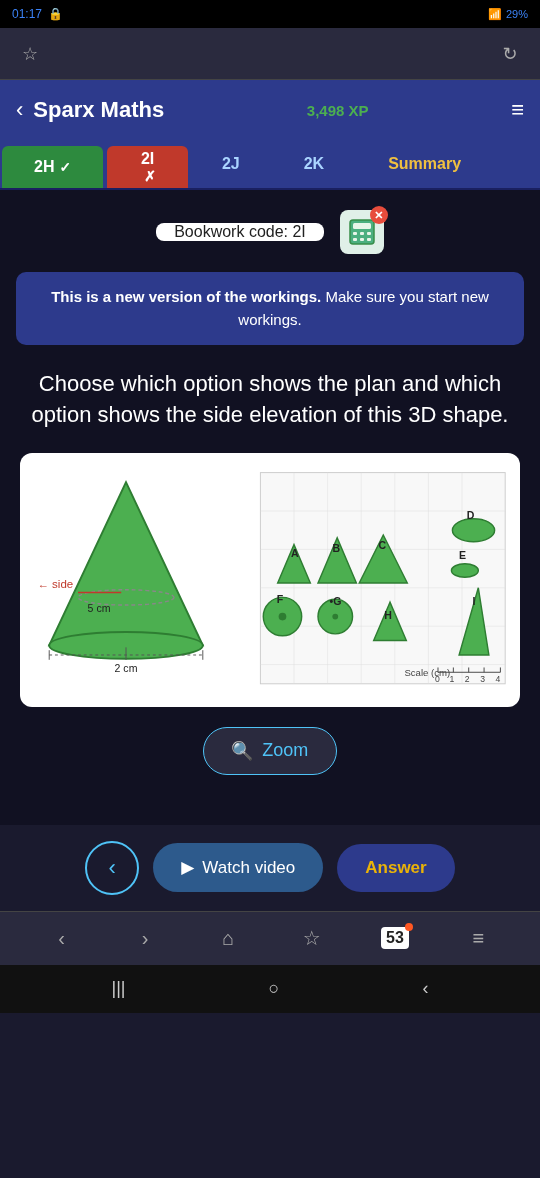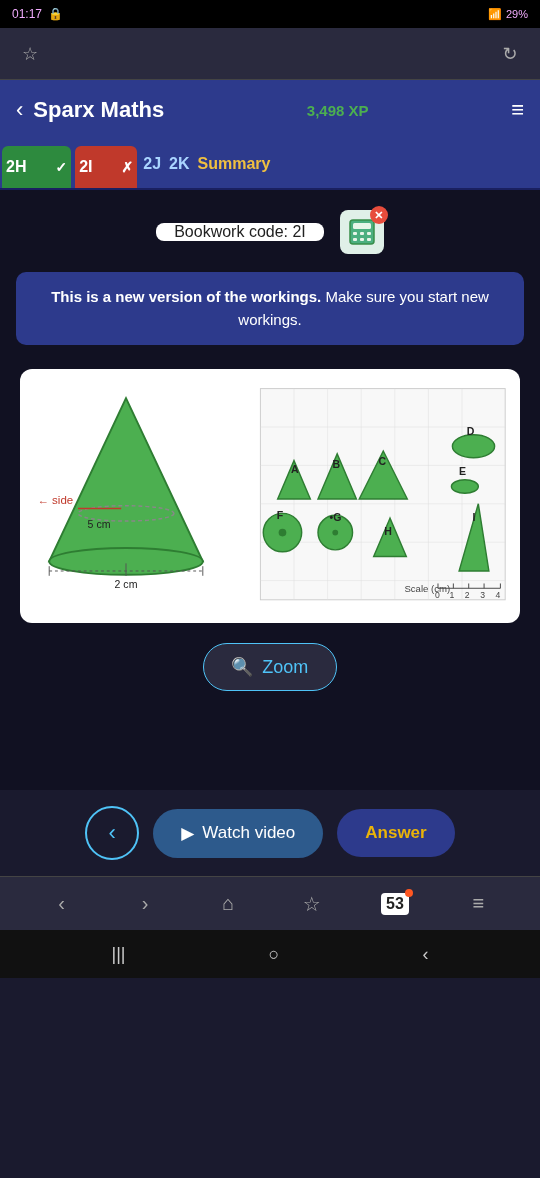--- a/index.html
+++ b/index.html
@@ -15,21 +15,21 @@
 
     
     .status-bar {
       background: #000;
       height: 28px;
       display: flex;
       align-items: center;
       justify-content: space-between;
       padding: 0 12px;
       font-size: 12px;
-      color: #f0abfc;
+      color: #3b82f6;
     }
     .status-left { display: flex; align-items: center; gap: 6px; }
     .status-right { display: flex; align-items: center; gap: 4px; font-size: 11px; }
 
     
     .browser-bar {
       background: #2a2a3e;
       height: 52px;
       display: flex;
       align-items: center;
@@ -93,38 +93,38 @@
       background: #2d3a8c;
       display: flex;
       align-items: stretch;
       border-bottom: 2px solid #1a2060;
       height: 50px;
     }
     .tab {
       display: flex;
       align-items: center;
       justify-content: center;
-      padding: 0 4px;
+      padding: 0 32px;
       font-size: 16px;
       font-weight: bold;
       cursor: pointer;
       position: relative;
       color: #fff;
       white-space: nowrap;
-      gap: 24px;
     }
     .tab.active-green {
       background: #2d8a3e;
       border-radius: 6px 6px 0 0;
       margin: 6px 2px 0;
     }
     .tab.active-red {
       background: #c0392b;
       border-radius: 6px 6px 0 0;
       margin: 6px 2px 0;
+      flex-direction: column;
     }
     .tab.inactive {
       color: #aad4ff;
     }
     .tab.summary {
       color: #f0c040;
       font-weight: bold;
       text-align: right;
     }
     .tab-icon {
@@ -400,20 +400,21 @@
       </svg>
       <div class="x-badge">✕</div>
     </div>
   </div>
 
   <div class="warning-box">
     <strong>This is a new version of the workings.</strong>
     <span> Make sure you start new workings.</span>
   </div>
 
+  <div class="question-text">Choose which option shows the plan and which option shows the side elevation of this 3D shape.</div>
 
   <div class="image-container">
     <svg class="shapes-svg" viewBox="0 0 500 240" xmlns="http://www.w3.org/2000/svg">
 
       <rect width="500" height="240" fill="white"></rect>
 
       <polygon points="100,20 20,190 180,190" fill="#4caf50" stroke="#2e7d32" stroke-width="2"></polygon>
 
       <ellipse cx="100" cy="190" rx="80" ry="14" fill="#4caf50" stroke="#2e7d32" stroke-width="2"></ellipse>
 

